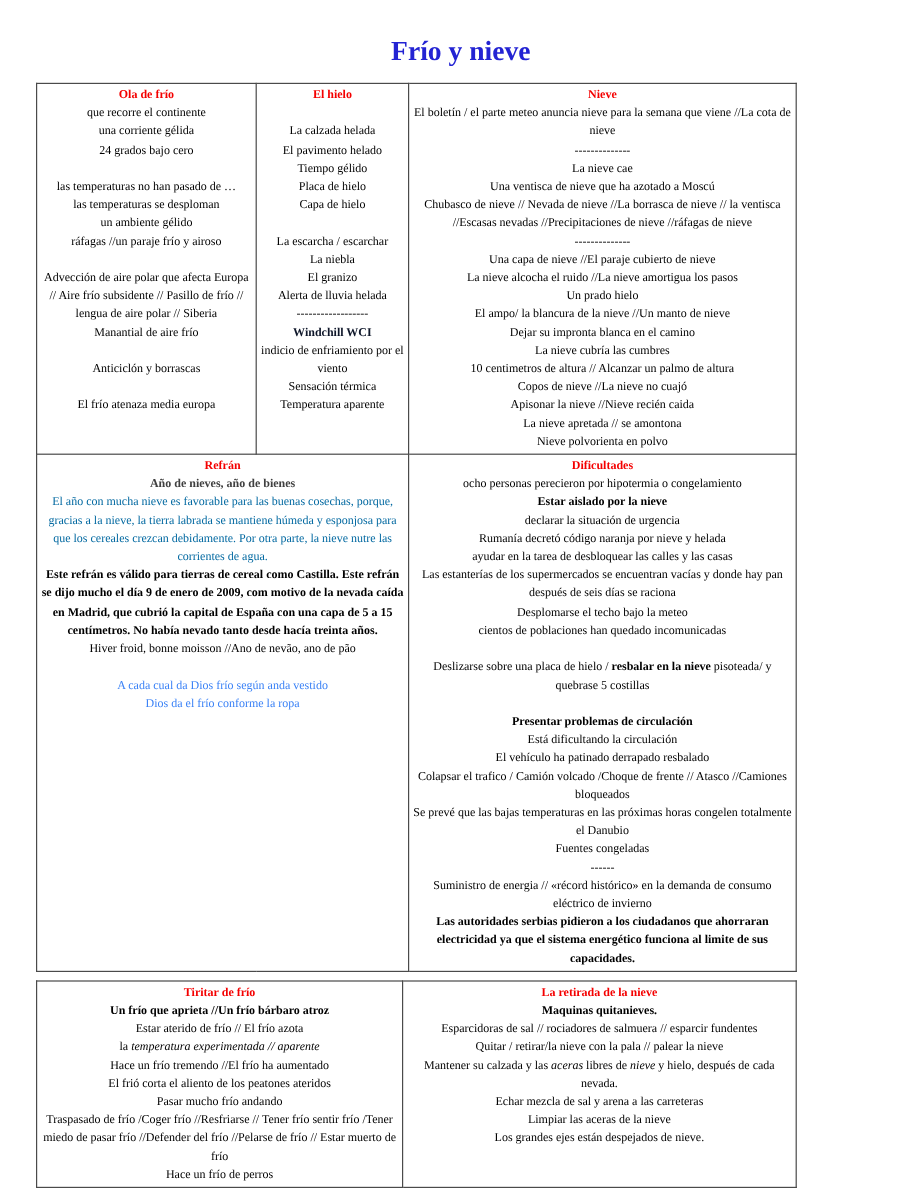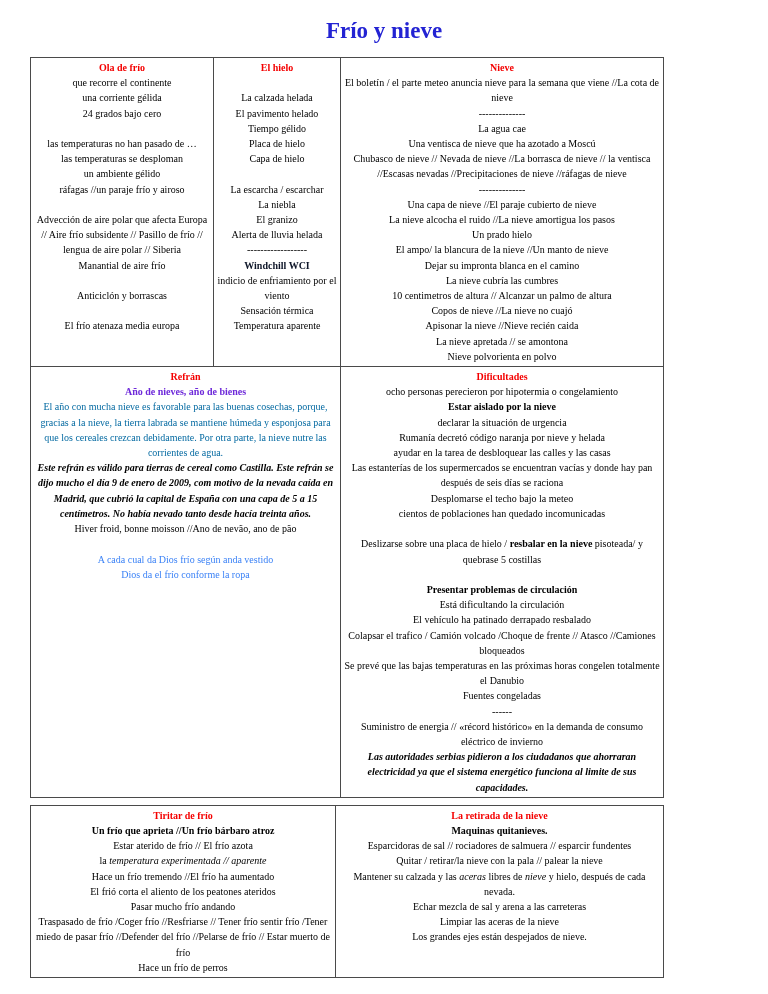--- a/index.html
+++ b/index.html
@@ -7,21 +7,21 @@
     width:768px;height:994px;overflow:hidden;
     font-family:"Liberation Serif","DejaVu Serif",serif;
     color:#000;
   }
   .page{width:768px;height:994px;position:relative;}
   .page-title{
     text-align:center;
     color:#2323d3;
     font-weight:bold;
     font-size:23px;
-    padding-top:18px;
+    padding-top:30px;
     margin:0 0 13px 0;
   }
   table.vocab{
     border-collapse:collapse;
     table-layout:fixed;
     margin-left:30px;
     width:633px;
   }
   table.vocab td{
     border:1px solid #4a4a4a;
@@ -34,23 +34,23 @@
   }
   .cell-header{
     color:#f40000;
     font-weight:bold;
   }
   .line{min-height:15.2px;}
   .line.blank{min-height:15.2px;}
   .s-n{}
   .s-b{font-weight:bold;}
   .s-i{font-style:italic;}
-  .s-bi{font-weight:bold;font-style:italic;}
+  .s-bi{font-weight:bold;}
   .s-blue{color:#3b82f6;}
-  .s-blueb{color:#6d28d9;font-weight:bold;}
+  .s-blueb{color:#404040;font-weight:bold;}
   .s-pink{color:#0369a1;}
   .s-redb{color:#0f172a;font-weight:bold;}
   #t2{margin-top:7px;}
 </style>
 </head>
 <body>
 
 <div class="page">
 
   <h1 class="page-title">Frío y nieve</h1>
@@ -102,21 +102,21 @@
               <div class="line"><span class="s-n">indicio de enfriamiento por el viento</span></div>
               <div class="line"><span class="s-n">Sensación térmica</span></div>
               <div class="line"><span class="s-n">Temperatura aparente</span></div>
             </div>
       </td>
       <td>
         <div class="cell-header">Nieve</div>
         <div>
               <div class="line"><span class="s-n">El boletín / el parte meteo anuncia  nieve para la semana que viene //La cota de nieve</span></div>
               <div class="line"><span class="s-n">--------------</span></div>
-              <div class="line"><span class="s-n">La agua cae</span></div>
+              <div class="line"><span class="s-n">La nieve cae</span></div>
               <div class="line"><span class="s-n">Una ventisca de nieve  que ha azotado a Moscú</span></div>
               <div class="line"><span class="s-n">Chubasco de nieve // Nevada de nieve //La borrasca de nieve // la ventisca //Escasas nevadas //Precipitaciones de nieve //ráfagas de nieve</span></div>
               <div class="line"><span class="s-n">--------------</span></div>
               <div class="line"><span class="s-n">Una capa de nieve //El paraje cubierto de nieve</span></div>
               <div class="line"><span class="s-n">La nieve alcocha el ruido //La nieve amortigua los pasos</span></div>
               <div class="line"><span class="s-n">Un prado hielo</span></div>
               <div class="line"><span class="s-n">El ampo/ la blancura de la nieve //Un manto de nieve</span></div>
               <div class="line"><span class="s-n">Dejar su impronta blanca en el camino</span></div>
               <div class="line"><span class="s-n">La nieve cubría las cumbres</span></div>
               <div class="line"><span class="s-n">10 centimetros de altura // Alcanzar un palmo de altura</span></div>

